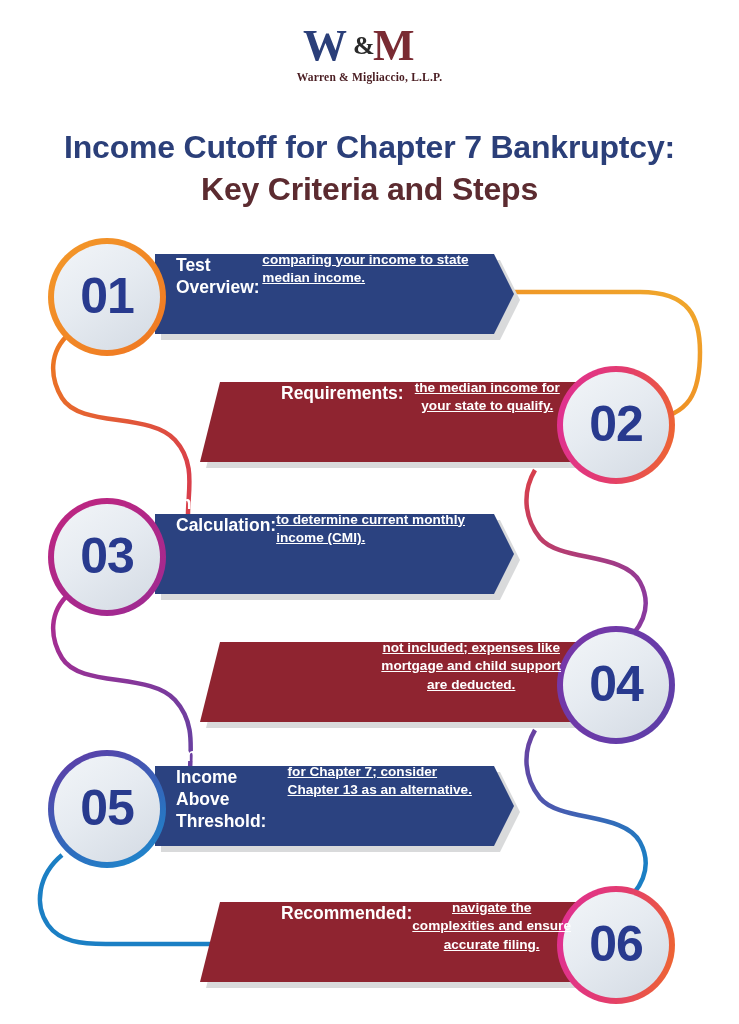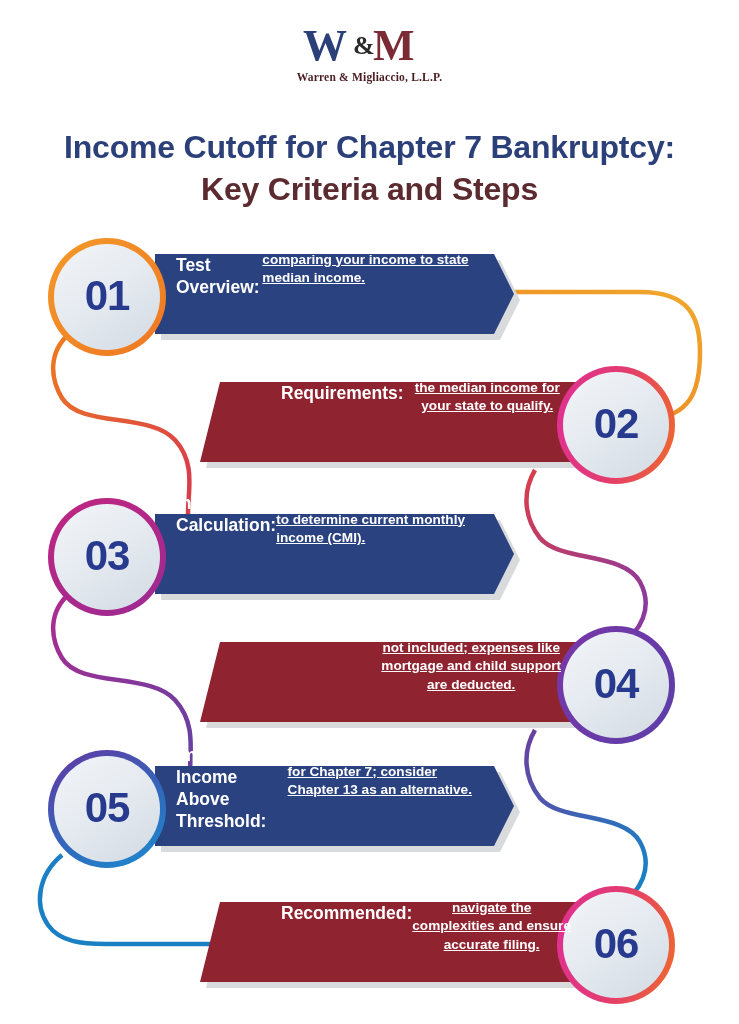--- a/index.html
+++ b/index.html
@@ -110,21 +110,21 @@
     right: 6px;
     bottom: 6px;
     border-radius: 50%;
     background: linear-gradient(145deg, #f2f5f8 0%, #e6ebf1 45%, #d3dae3 100%);
     display: flex;
     align-items: center;
     justify-content: center;
   }
   .circle .num {
     font-weight: bold;
-    font-size: 42px;
+    font-size: 50px;
     color: #283a8e;
     letter-spacing: -1px;
     line-height: 1;
     padding-bottom: 2px;
   }
 
   .text-wrap {
     position: absolute;
     top: 0;
     height: 130px;

